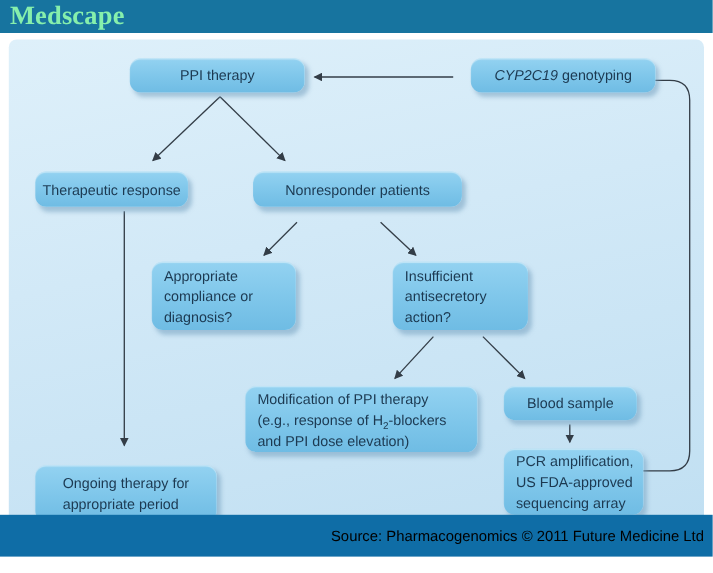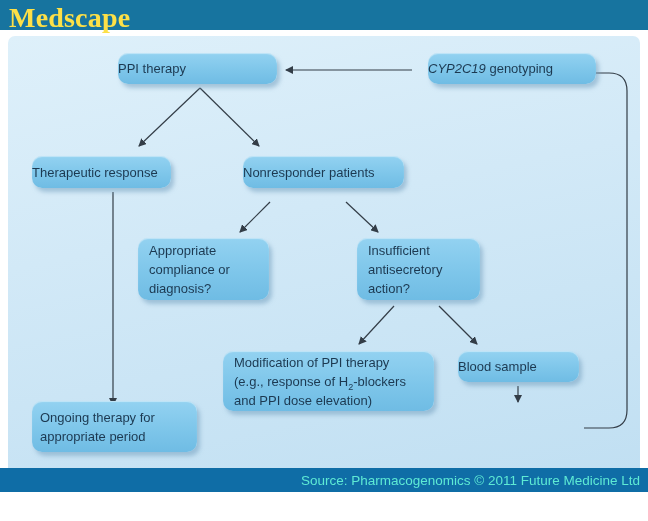--- a/index.html
+++ b/index.html
@@ -4,43 +4,43 @@
 <style>
   html,body{margin:0;padding:0;}
   body{
     width:648px;height:521px;position:relative;background:#ffffff;
     font-family:"Liberation Sans", sans-serif;overflow:hidden;
   }
   .header-bar{
     position:absolute;left:0;top:0;width:648px;height:30px;background:#17749f;
   }
   .logo{
-    position:absolute;left:9px;top:2px;color:#fde047;
-    font-family:"Liberation Serif", serif;font-size:28px;font-weight:600;
+    position:absolute;left:9px;top:2px;color:#86efac;
+    font-family:"Liberation Serif", serif;font-size:24px;font-weight:600;
     letter-spacing:.2px;
   }
   .panel{
     position:absolute;left:8px;top:36px;width:632px;height:451px;border-radius:7px;
     background:linear-gradient(168deg,#def0fa 0%,#d2e9f7 40%,#c0dff2 100%);
   }
   .arrows{position:absolute;left:0;top:0;width:632px;height:451px;}
   .node{
     position:absolute;border-radius:10px;color:#1c3951;font-size:13px;
     background:linear-gradient(180deg,#93d2f1 0%,#7ec6ea 55%,#6fbce4 100%);
     box-shadow:3px 4px 4px rgba(116,160,192,.55), inset 0 1px 1px rgba(255,255,255,.45);
     display:flex;align-items:center;line-height:19px;box-sizing:border-box;
   }
-  .node.center{justify-content:flex-start;text-align:center;}
+  .node.center{justify-content:center;text-align:center;}
   .node.multiline{flex-direction:column;align-items:flex-start;justify-content:center;padding-left:11px;padding-right:4px;}
   .node .ln{white-space:nowrap;}
   .italic{font-style:italic;}
   sub{font-size:9px;line-height:0;}
   .footer-bar{
-    position:absolute;left:0;top:468px;width:648px;height:24px;background:#0f6da6;
-    color:#5eead4;font-size:13.5px;display:flex;align-items:center;
+    position:absolute;left:0;top:468px;width:648px;height:38px;background:#0f6da6;
+    color:#000000;font-size:13.5px;display:flex;align-items:center;
     justify-content:flex-end;padding-right:8px;box-sizing:border-box;
   }
 </style>
 </head>
 <body>
 
 <div class="header-bar">
   <span class="logo">Medscape</span>
 </div>
 
@@ -69,21 +69,21 @@
   </div>
 
   <div class="node center" style="left:410px;top:17px;width:168px;height:31px;margin-left:10px;">
     <span><span class="italic">CYP2C19</span><span> genotyping</span></span>
   </div>
 
   <div class="node center" style="left:24px;top:120px;width:139px;height:32px;">
     <span>Therapeutic response</span>
   </div>
 
-  <div class="node center" style="left:235px;top:120px;width:161px;height:32px;">
+  <div class="node center" style="left:222px;top:120px;width:190px;height:32px;">
     <span>Nonresponder patients</span>
   </div>
 
   <div class="node multiline" style="left:130px;top:202px;width:131px;height:62px;">
     <div class="ln">Appropriate</div>
     <div class="ln">compliance or</div>
     <div class="ln">diagnosis?</div>
   </div>
 
   <div class="node multiline" style="left:349px;top:202px;width:123px;height:62px;">
@@ -95,22 +95,27 @@
   <div class="node multiline" style="left:215px;top:315px;width:211px;height:60px;">
     <div class="ln">Modification of PPI therapy</div>
     <div class="ln"><span>(e.g., response of H</span><sub>2</sub><span>-blockers</span></div>
     <div class="ln">and PPI dose elevation)</div>
   </div>
 
   <div class="node center" style="left:450px;top:315px;width:121px;height:31px;">
     <span>Blood sample</span>
   </div>
 
+  <div class="node multiline" style="left:450px;top:372px;width:127px;height:60px;">
+    <div class="ln">PCR amplification,</div>
+    <div class="ln">US FDA-approved</div>
+    <div class="ln">sequencing array</div>
+  </div>
 
-  <div class="node multiline" style="left:24px;top:365px;width:165px;height:51px;padding-left:8px;">
+  <div class="node multiline" style="left:24px;top:387px;width:165px;height:51px;padding-left:25px;">
     <div class="ln">Ongoing therapy for</div>
     <div class="ln">appropriate period</div>
   </div>
 
 </div>
 
 <div class="footer-bar">
   <span>Source: Pharmacogenomics © 2011 Future Medicine Ltd</span>
 </div>
 

